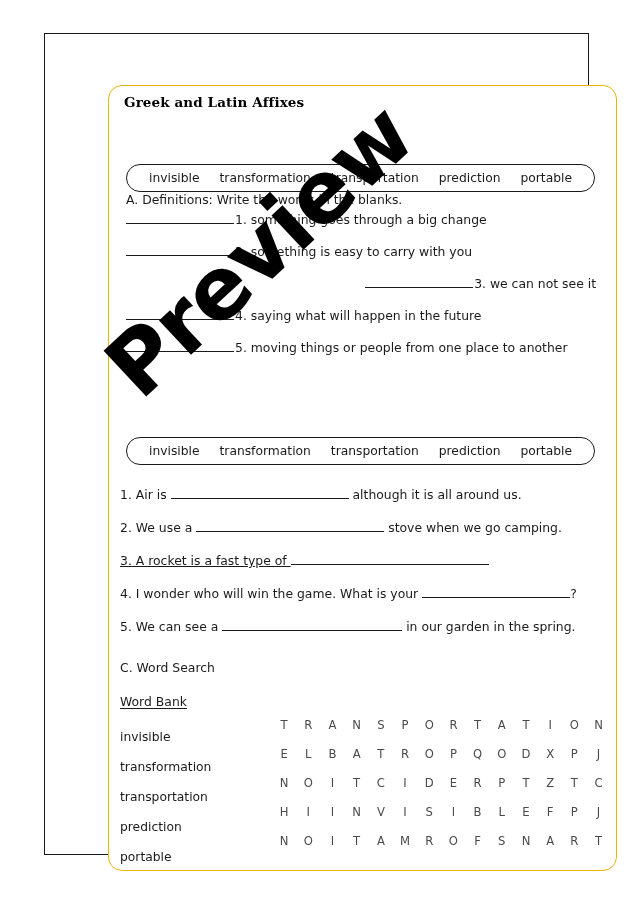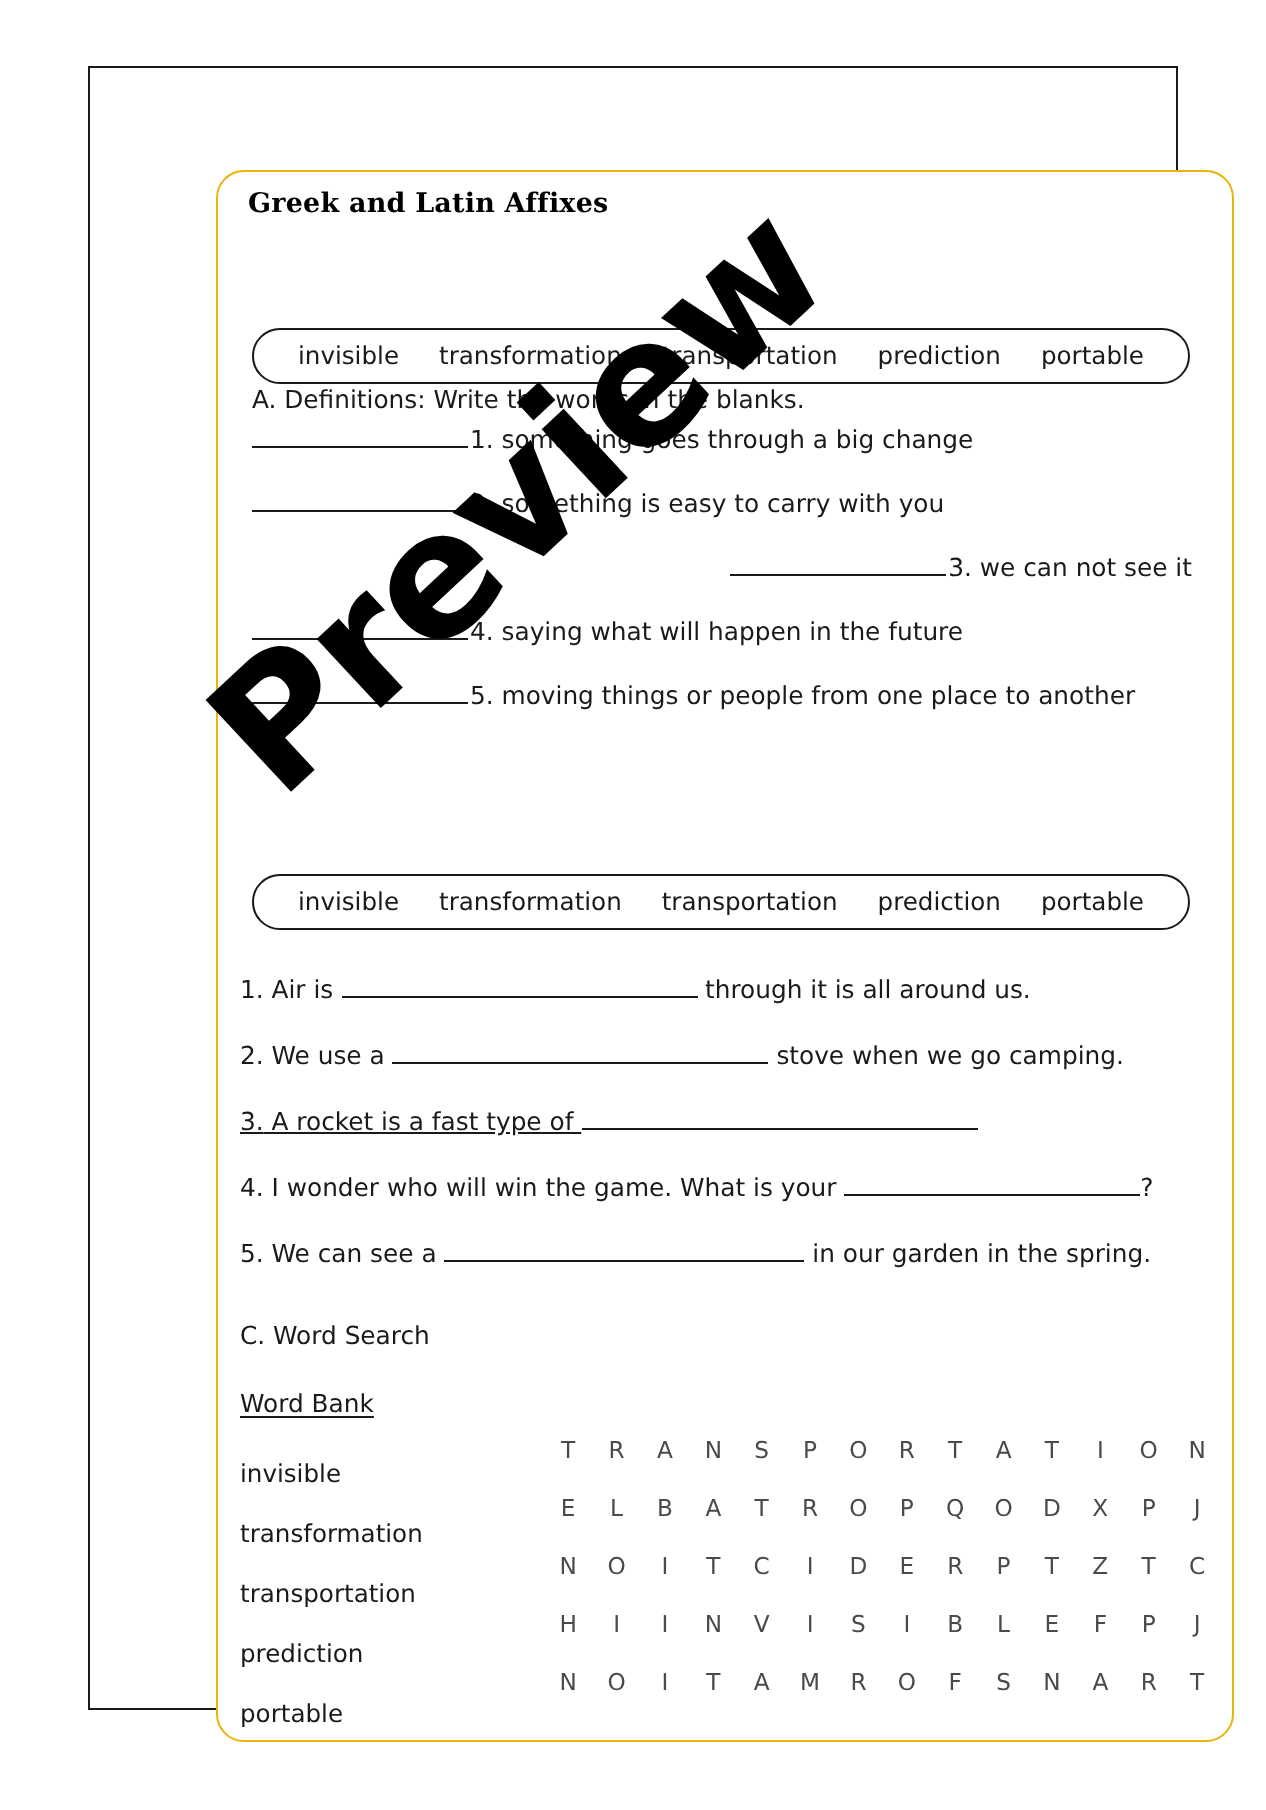--- a/index.html
+++ b/index.html
@@ -219,21 +219,21 @@
 
     <div class="word-pill" id="word-pill-b" style="left:17px; top:351px; width:469px;">
         <span class="pill-word">invisible</span>
         <span class="pill-word">transformation</span>
         <span class="pill-word">transportation</span>
         <span class="pill-word">prediction</span>
         <span class="pill-word">portable</span>
       </div>
 
     <div id="sent-rows">
-        <div class="sent-row" style="top: 401px;"><span>1.</span><span> Air is </span><span class="sent-blank" style="width: 178px;"></span><span> through it is all around us.</span></div>
+        <div class="sent-row" style="top: 401px;"><span>1.</span><span> Air is </span><span class="sent-blank" style="width: 178px;"></span><span> although it is all around us.</span></div>
         <div class="sent-row" style="top: 434px;"><span>2.</span><span> We use a </span><span class="sent-blank" style="width: 188px;"></span><span> stove when we go camping.</span></div>
         <div class="sent-row" style="top: 467px; text-decoration: underline;"><span>3.</span><span> A rocket is a fast type of </span><span class="sent-blank" style="width: 198px;"></span></div>
         <div class="sent-row" style="top: 500px;"><span>4.</span><span> I wonder who will win the game. What is your </span><span class="sent-blank" style="width: 148px;"></span><span>?</span></div>
         <div class="sent-row" style="top: 533px;"><span>5.</span><span> We can see a </span><span class="sent-blank" style="width: 180px;"></span><span> in our garden in the spring.</span></div>
       </div>
 
     <div class="pos body-text" id="wordsearch-label">C. Word Search</div>
 
     <div id="wordbank-title">Word Bank</div>
 

